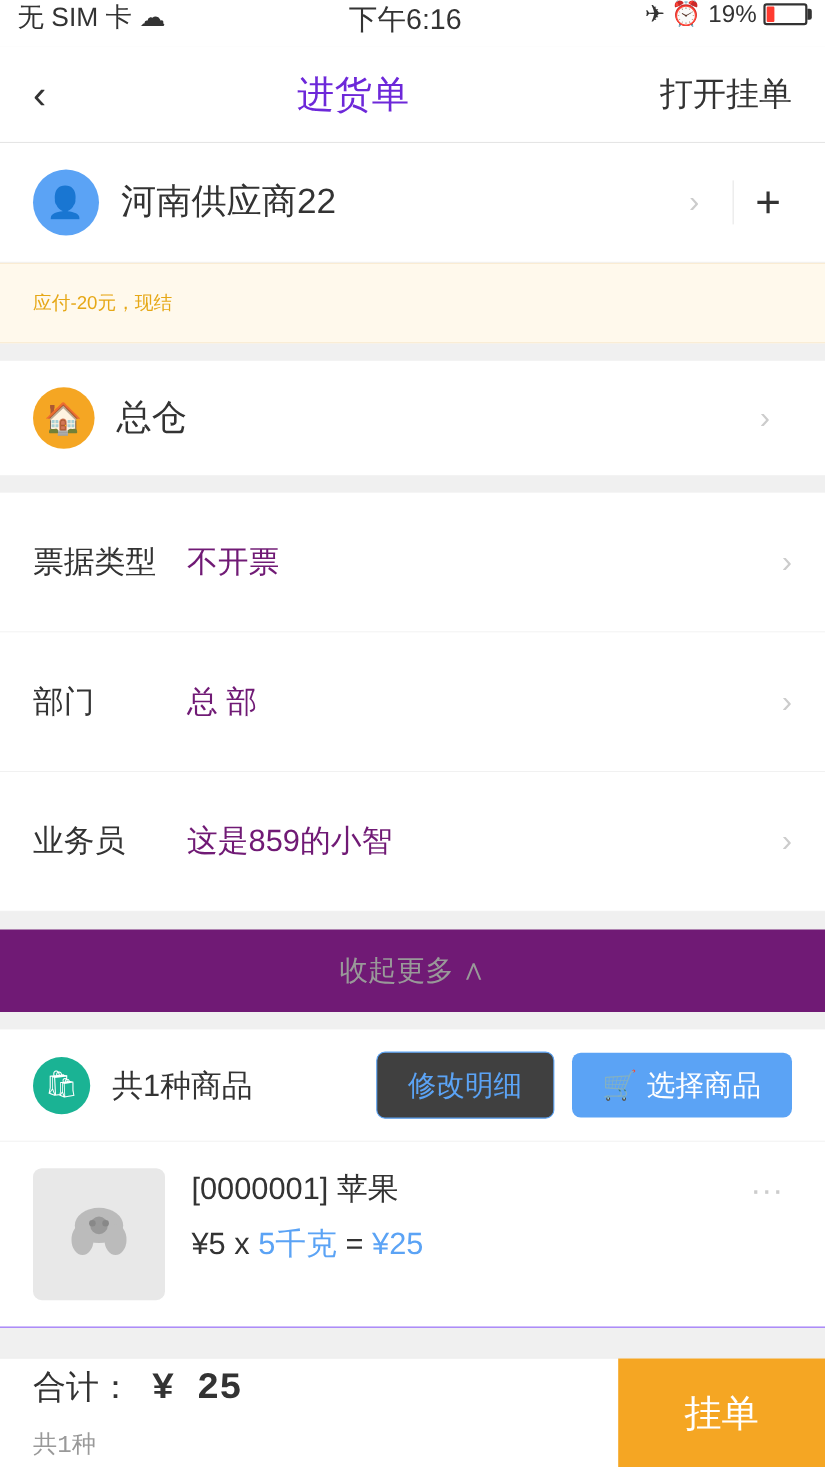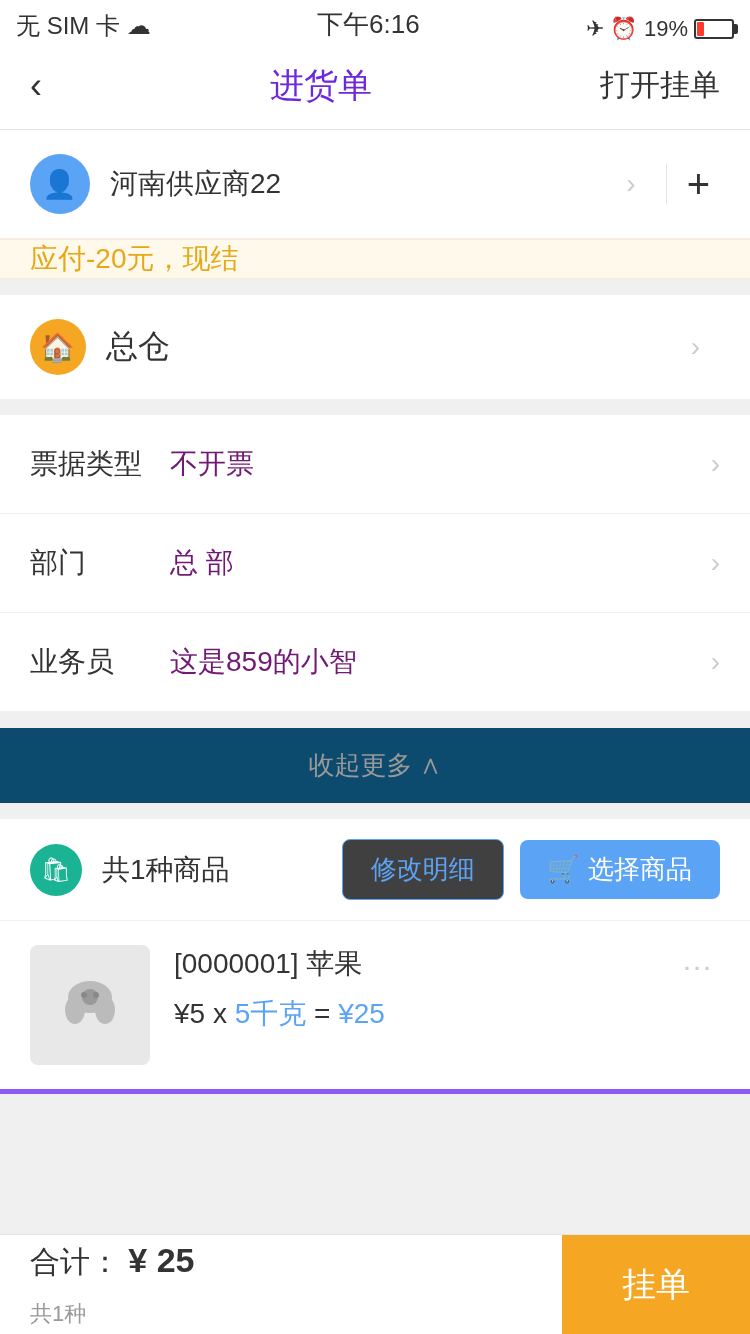--- a/index.html
+++ b/index.html
@@ -11,21 +11,21 @@
       min-height: 1334px;
       font-size: 28px;
       color: #333;
     }
 
     
     .status-bar {
       background: #fff;
       height: 42px;
       display: flex;
-      align-items: flex-end;
+      align-items: flex-start;
       justify-content: space-between;
       padding: 0 16px;
       font-size: 24px;
       color: #333;
     }
     .status-left { display: flex; align-items: center; gap: 8px; }
     .status-center { font-size: 26px; font-weight: 500; }
     .status-right { display: flex; align-items: center; gap: 6px; font-size: 22px; }
     .battery {
       width: 40px; height: 20px; border: 2px solid #333; border-radius: 3px; position: relative; display: inline-block;
@@ -67,46 +67,46 @@
       display: flex;
       align-items: center;
       padding: 24px 30px;
       border-bottom: 1px solid #f0f0f0;
     }
     .supplier-avatar {
       width: 60px; height: 60px; border-radius: 50%; background: #5ba3f5;
       display: flex; align-items: center; justify-content: center;
       color: #fff; font-size: 28px; margin-right: 20px; flex-shrink: 0;
     }
-    .supplier-name { flex: 1; font-size: 28px; color: #333; }
+    .supplier-name { flex: 1; font-size: 32px; color: #333; }
     .chevron-right {
       font-size: 28px; color: #ccc; margin: 0 20px;
     }
     .add-btn {
       font-size: 40px; color: #333; cursor: pointer; padding: 0 10px;
     }
     .supplier-divider {
       width: 1px; height: 40px; background: #e5e5e5; margin: 0 10px;
     }
 
     
     .notice-bar {
       background: #fff9ec;
-      padding: 0 30px;
-      font-size: 28px;
+      padding: 24px 30px;
+      font-size: 17px;
       color: #e6a817;
       border-top: 1px solid #faecd3;
       border-bottom: 1px solid #faecd3;
     }
 
     
     .row-item {
       display: flex;
       align-items: center;
-      padding: 30px 30px;
+      padding: 44px 30px;
       background: #fff;
       border-bottom: 1px solid #f0f0f0;
       min-height: 90px;
     }
     .row-label {
       font-size: 28px;
       color: #333;
       width: 140px;
       flex-shrink: 0;
     }
@@ -132,21 +132,21 @@
     }
     .warehouse-icon {
       width: 56px; height: 56px; border-radius: 50%; background: #f5a623;
       display: flex; align-items: center; justify-content: center;
       color: #fff; font-size: 28px; margin-right: 20px;
     }
     .warehouse-name { flex: 1; font-size: 32px; color: #333; }
 
     
     .collapse-row {
-      background: #0c4a6e;
+      background: #701a75;
       display: flex;
       align-items: center;
       justify-content: center;
       padding: 20px;
       font-size: 26px;
       color: #999;
       cursor: pointer;
     }
 
     
@@ -185,21 +185,21 @@
       align-items: center;
       gap: 8px;
     }
 
     
     .product-item {
       display: flex;
       align-items: flex-start;
       padding: 24px 30px;
       background: #fff;
-      border-bottom: 5px solid #8b5cf6;
+      border-bottom: 1px solid #8b5cf6;
     }
     .product-thumb {
       width: 120px; height: 120px;
       background: #e8e8e8;
       border-radius: 8px;
       margin-right: 24px;
       display: flex; align-items: center; justify-content: center;
       flex-shrink: 0;
       position: relative;
       overflow: hidden;
@@ -227,20 +227,21 @@
       border-top: 1px solid #e5e5e5;
     }
     .bottom-total {
       flex: 1;
       display: flex;
       align-items: center;
       padding: 0 30px;
       flex-direction: column;
       justify-content: center;
       align-items: flex-start;
+      font-family: Liberation Mono, monospace;
     }
     .total-main { font-size: 30px; color: #333; }
     .total-main .amount { font-size: 34px; font-weight: bold; }
     .total-sub { font-size: 22px; color: #999; margin-top: 16px; }
     .btn-hang {
       width: 188px;
       background: #f5a623;
       color: #fff;
       border: none;
       font-size: 34px;

